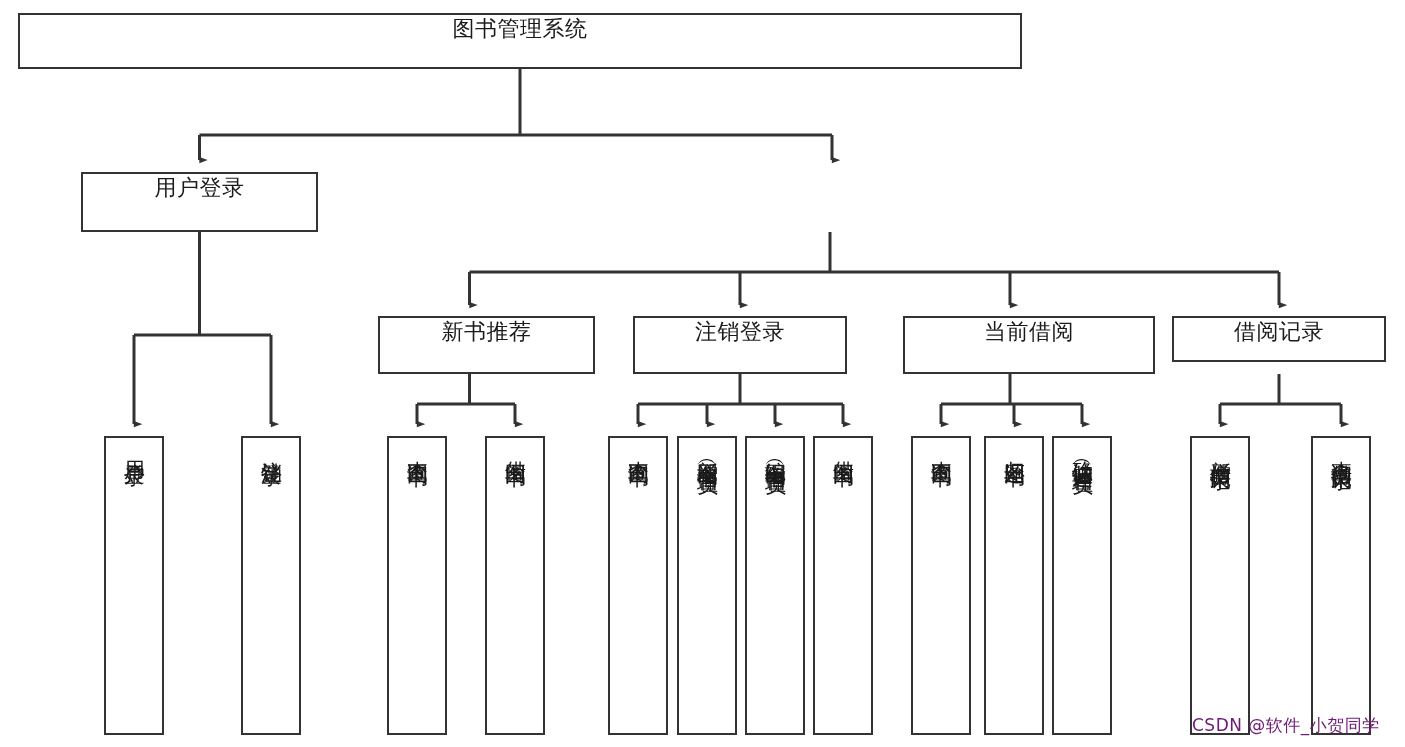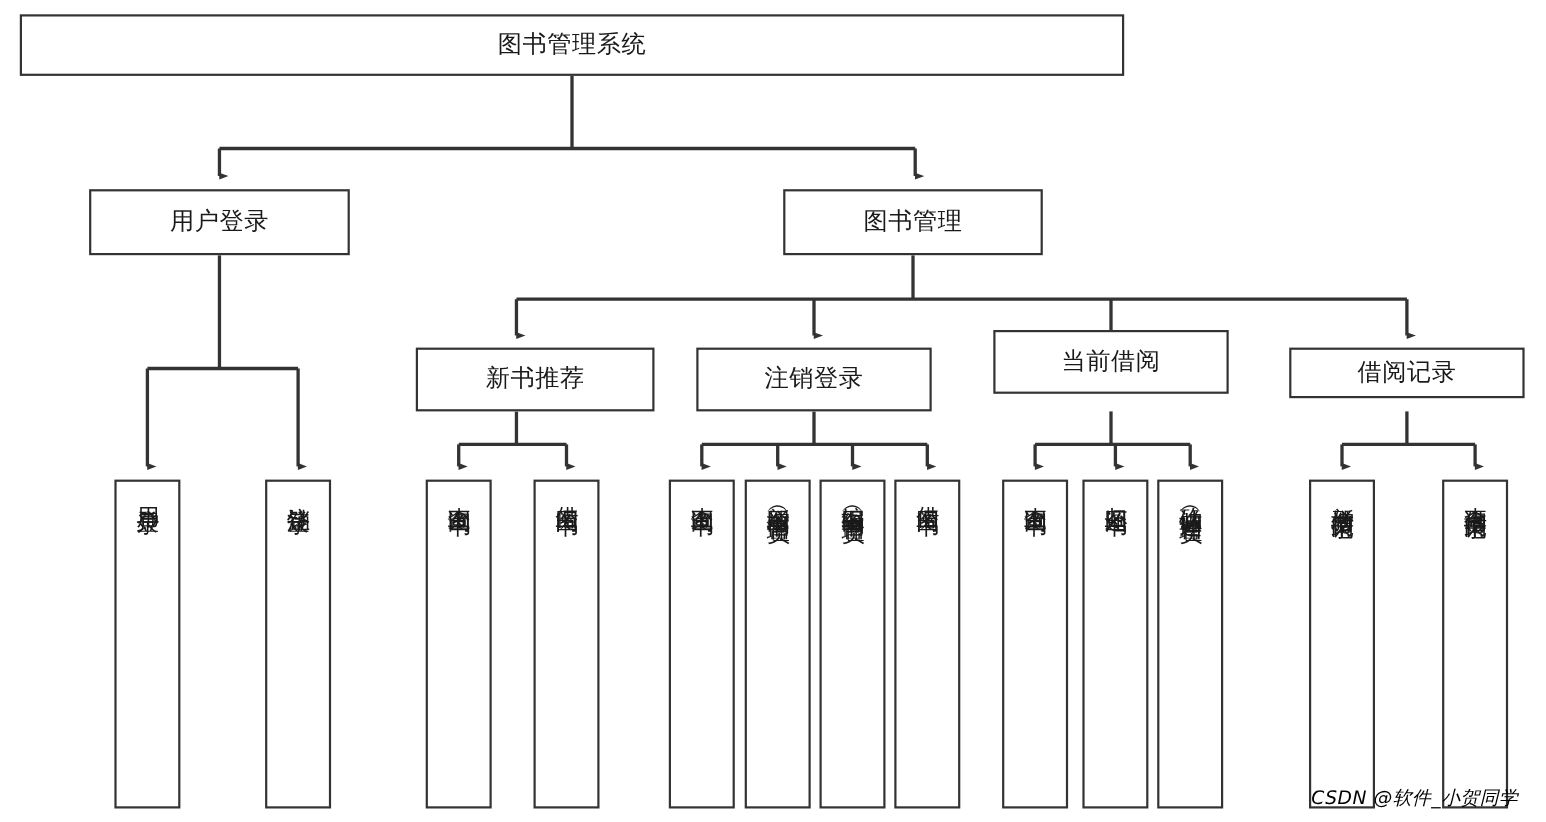--- a/index.html
+++ b/index.html
@@ -24,21 +24,21 @@
     width: 1405px;
     height: 747px;
     pointer-events: none;
   }
   .node {
     position: absolute;
     box-sizing: border-box;
     background: #ffffff;
     border: 2px solid #333333;
     display: flex;
-    align-items: center;
+    align-items: flex-start;
     justify-content: center;
     overflow: hidden;
   }
   .node .label {
     color: #1a1a1a;
     font-size: 22px;
     line-height: 1.25;
     letter-spacing: 0.5px;
     text-align: center;
     white-space: nowrap;
@@ -49,26 +49,25 @@
     font-size: 21px;
     letter-spacing: 2px;
     line-height: 1.0;
   }
   .node.vertical {
     align-items: flex-start;
     padding-top: 6px;
   }
   .watermark {
     position: absolute;
-    color: #000000;
+    color: #701a75;
     font-size: 17px;
     white-space: nowrap;
     letter-spacing: 0.5px;
     pointer-events: none;
-    font-style: italic;
   }
 </style>
 </head>
 <body>
 
 <div id="canvas">
 
   <svg class="wires" viewBox="0 0 1405 747">
     <defs>
       <marker id="arrowhead" markerWidth="7" markerHeight="9" refX="3.2" refY="8.4" orient="auto-start-reverse" markerUnits="userSpaceOnUse">
@@ -119,31 +118,28 @@
     </g>
   </svg>
 
   <div class="node" style="left:18px; top:13px; width:1004px; height:56px;">
     <span class="label">图书管理系统</span>
   </div>
 
   <div class="node" style="left:81px; top:172px; width:237px; height:60px;">
     <span class="label">用户登录</span>
   </div>
-  <div class="node" style="left:712px; top:172px; width:236px; height:60px;">
-    <span class="label">图书管理</span>
-  </div>
 
   <div class="node" style="left:361px; top:316px; width:217px; height:58px;margin-left:17px;">
     <span class="label">新书推荐</span>
   </div>
   <div class="node" style="left:633px; top:316px; width:214px; height:58px;">
     <span class="label">注销登录</span>
   </div>
-  <div class="node" style="left:903px; top:300px; width:214px; height:58px;">
+  <div class="node" style="left:903px; top:316px; width:252px; height:58px;">
     <span class="label">当前借阅</span>
   </div>
   <div class="node" style="left:1172px; top:316px; width:214px; height:46px;">
     <span class="label">借阅记录</span>
   </div>
 
   <div class="node vertical" style="left:104px; top:436px; width:60px; height:299px;">
     <span class="label">用户登录</span>
   </div>
   <div class="node vertical" style="left:241px; top:436px; width:60px; height:299px;">

